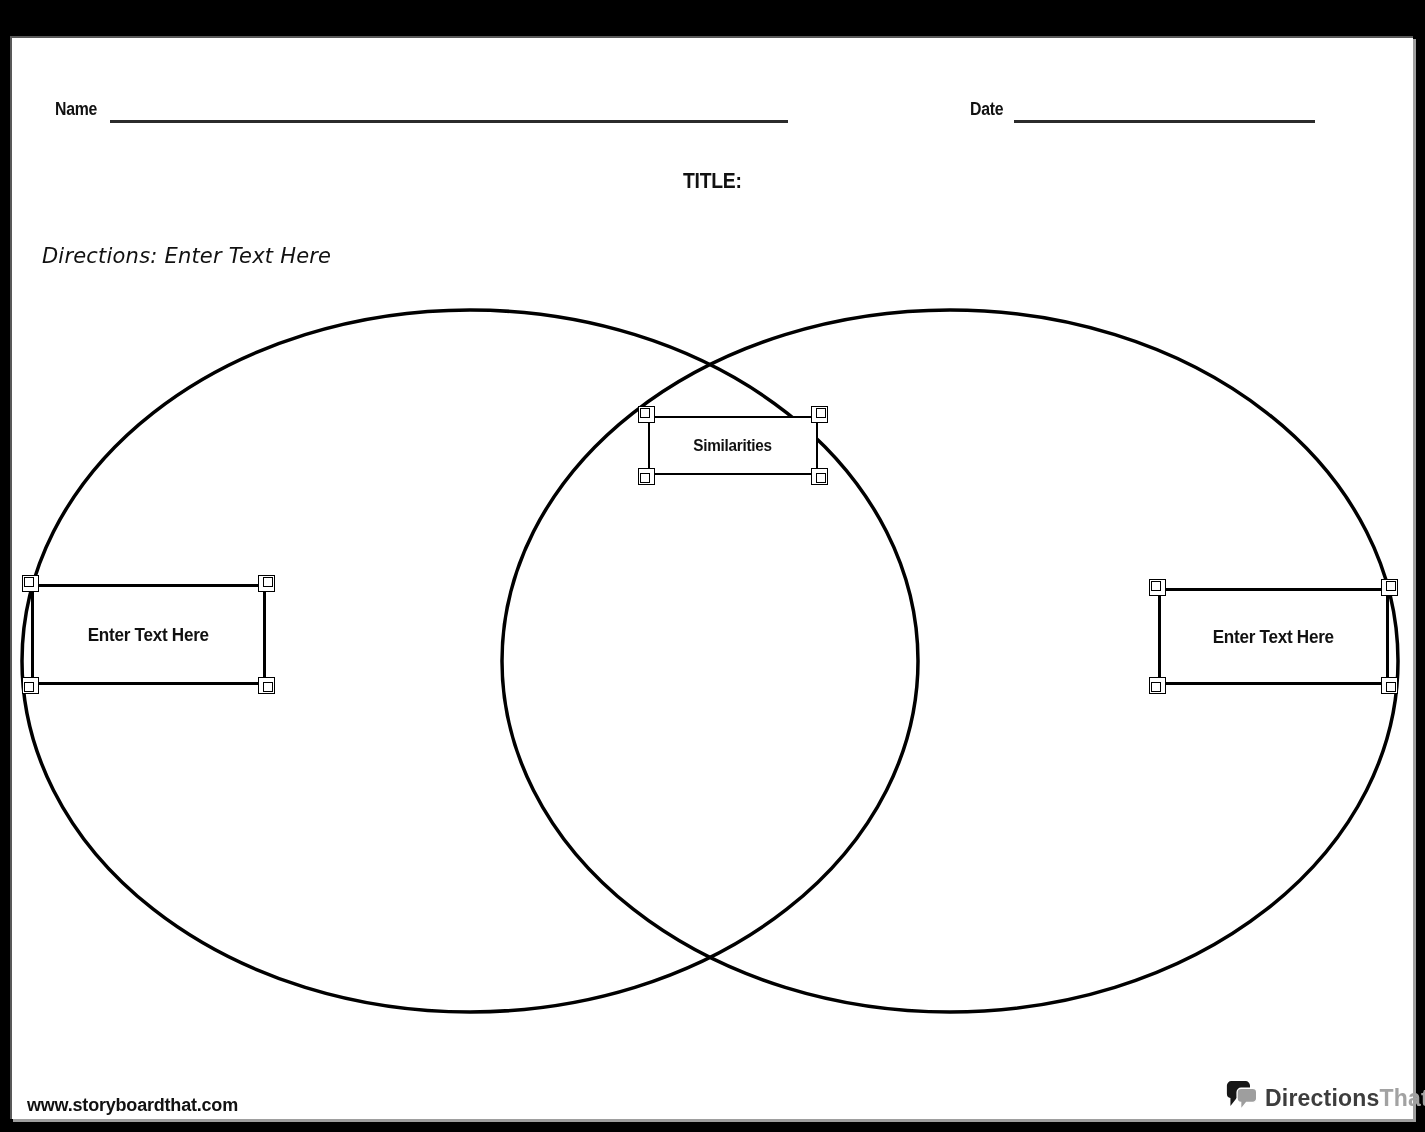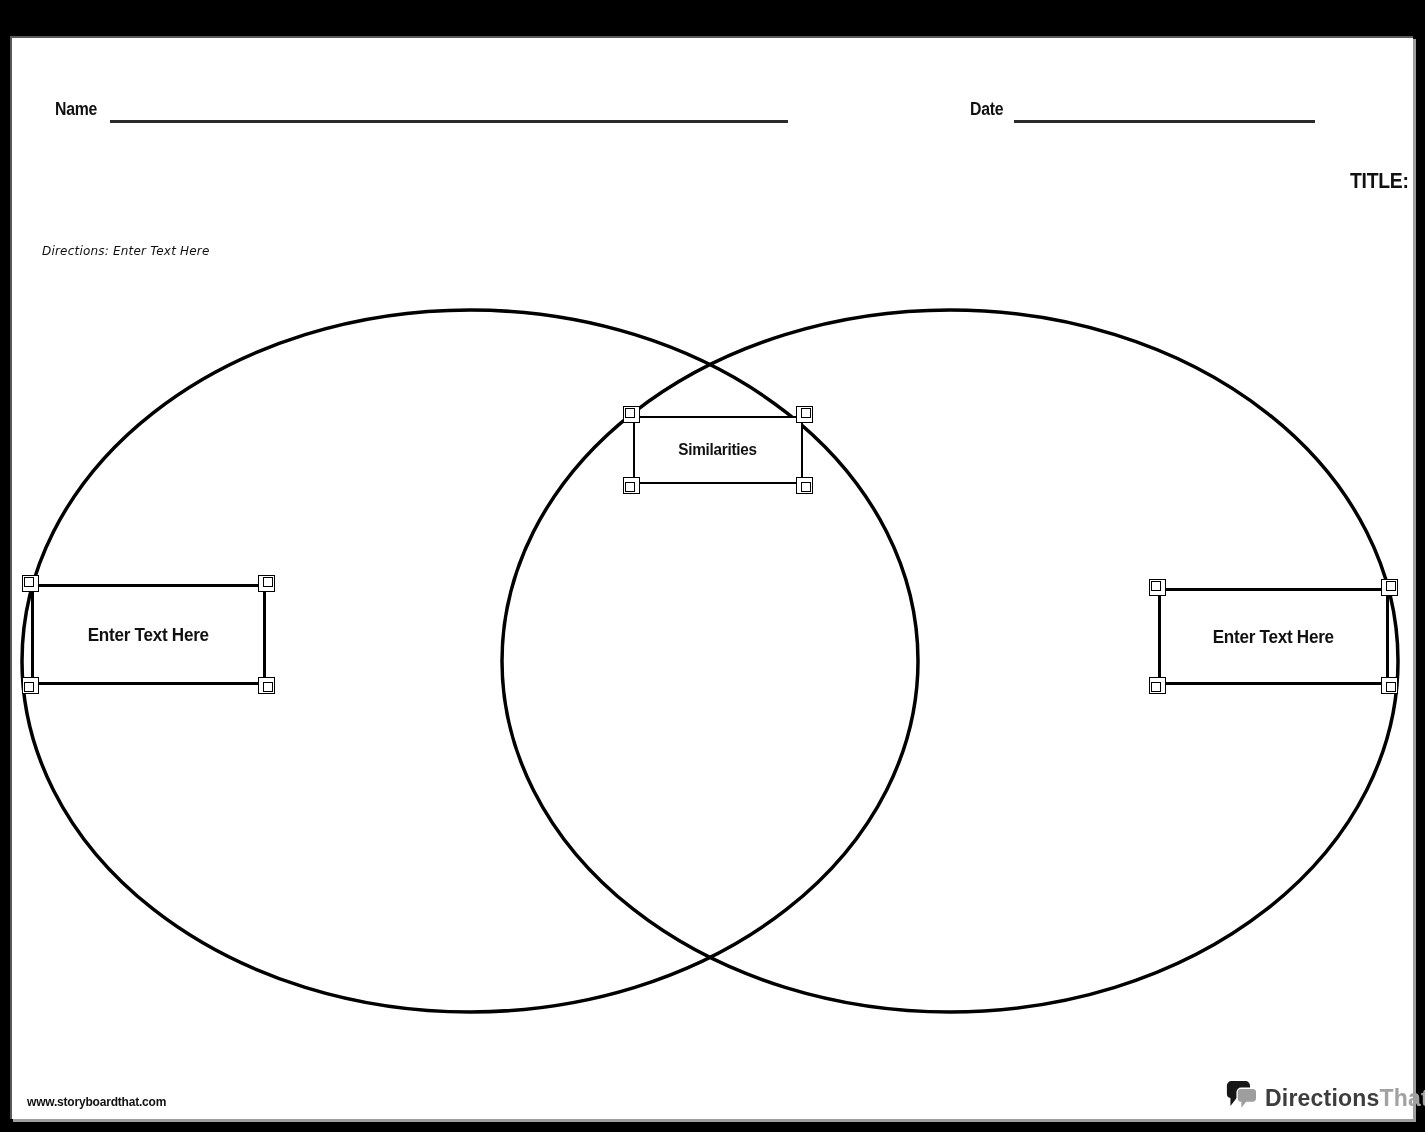--- a/index.html
+++ b/index.html
@@ -30,27 +30,27 @@
     white-space:nowrap;
   }
 
   
   .name-label { position:absolute; left:43px; top:61px; font-size:18px; transform:scaleX(.88); transform-origin:left center; }
   .date-label { position:absolute; left:958px; top:61px; font-size:18px; transform:scaleX(.88); transform-origin:left center; }
   .write-line { position:absolute; height:0; border-bottom:3px solid #2b2b2b; }
   .name-line  { left:98px;  top:82px; width:678px; }
   .date-line  { left:1002px; top:82px; width:301px; }
 
-  .title-row { position:absolute; left:0; top:130px; width:100%; text-align:right; }
+  .title-row { position:absolute; left:0; top:130px; width:100%; text-align:center; }
   .title-row .condensed { font-size:22px; display:inline-block; transform:scaleX(.88); }
 
   .directions {
     position:absolute; left:30px; top:206px;
     font-family:"DejaVu Sans", sans-serif;
-    font-style:italic; font-size:12px; color:#111;
+    font-style:italic; font-size:21px; color:#111;
     letter-spacing:.2px;
   }
 
   
   .venn-svg { position:absolute; left:0; top:0; width:1401px; height:1081px; }
 
   
   .textbox {
     position:absolute;
     background:#fff;
@@ -67,28 +67,28 @@
   }
   .handle::after {
     content:""; position:absolute; width:8px; height:8px;
     background:#fff; border:1.5px solid #000;
   }
   .handle.tl { left:-12px; top:-12px; }    .handle.tl::after { left:1px; top:1px; }
   .handle.tr { right:-12px; top:-12px; }   .handle.tr::after { right:1px; top:1px; }
   .handle.bl { left:-12px; bottom:-12px; } .handle.bl::after { left:1px; bottom:1px; }
   .handle.br { right:-12px; bottom:-12px; }.handle.br::after { right:1px; bottom:1px; }
 
-  .box-similarities { left:621px; top:378px; width:170px; height:68px; border-width:2.5px; }
+  .box-similarities { left:636px; top:378px; width:170px; height:59px; border-width:2.5px; }
   .box-left  { left:19px;   top:546px; width:235px; height:101px; }
   .box-right { left:1146px; top:550px; width:231px; height:97px; }
 
   
   .footer-url {
     position:absolute; left:15px; top:1057px;
-    font-size:12px; font-weight:bold; color:#111;
+    font-size:18px; font-weight:bold; color:#111;
     letter-spacing:-0.2px;
   }
   .brand {
     position:absolute; left:1214px; top:1040px; height:40px;
     display:flex; align-items:center; gap:7px;
   }
   .brand-text { font-size:23px; font-weight:600; letter-spacing:.2px; white-space:nowrap; }
 </style>
 </head>
 <body>

